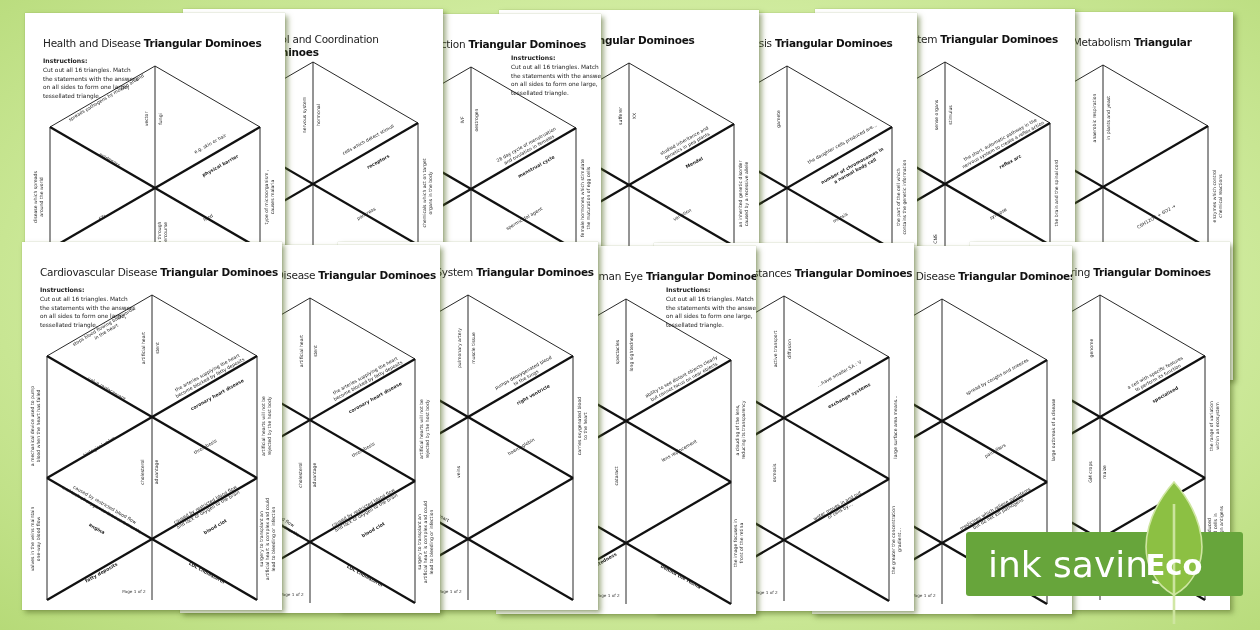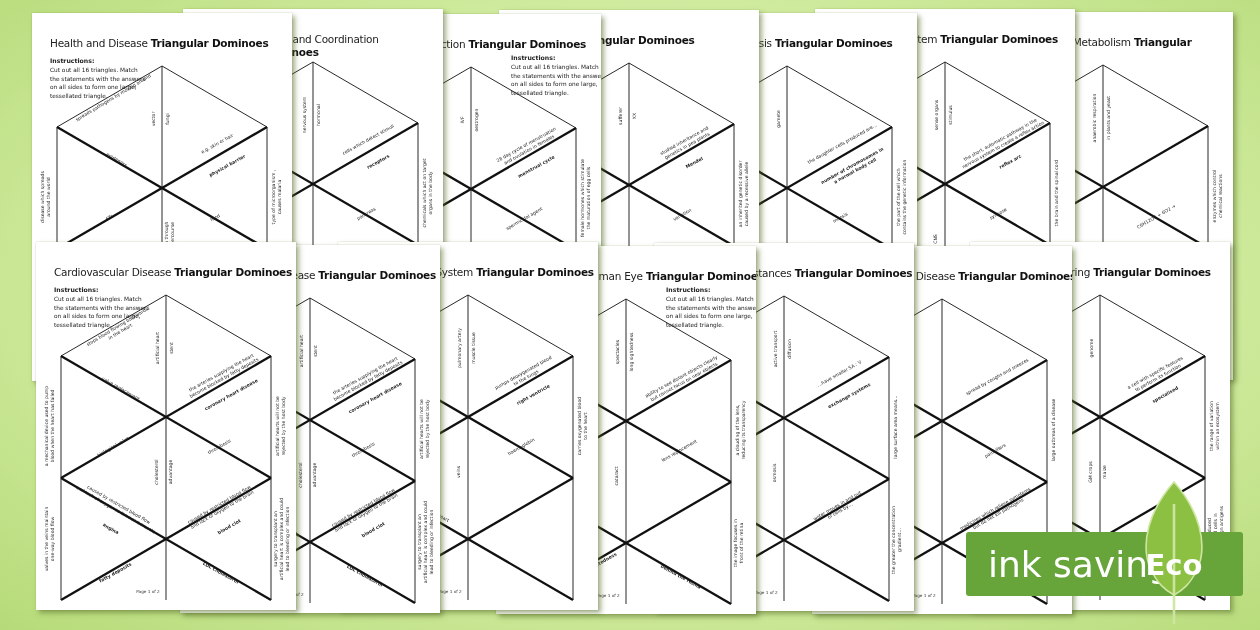--- a/index.html
+++ b/index.html
@@ -24,21 +24,21 @@
   .instr.iright{left:170px;top:40px;}
   .instr .ih{font-weight:bold;font-size:6.2px;margin:0 0 2px 0;}
   .instr .ib{font-size:5.8px;line-height:1.5;}
   svg.diagram{position:absolute;left:0;top:0;}
   #badge{position:absolute;left:962px;top:476px;z-index:100;}
 </style>
 </head>
 <body>
 
 <div id="canvas">
-    <div class="page" style="left: 32px; top: 13px; z-index: 20;">
+    <div class="page" style="left: 25px; top: 13px; z-index: 20;">
       <div class="ptitle">Health and Disease <b>Triangular Dominoes</b></div>
       <div class="instr ileft">
         <div class="ih">Instructions:</div>
         <div class="ib">Cut out all 16 triangles. Match the statements with the answers on all sides to form one large, tessellated triangle.</div>
       </div>
       <svg class="diagram" width="260" height="368" viewBox="0 0 260 368">
         <line x1="130" y1="53" x2="25" y2="114" stroke="#111" stroke-width="0.9"></line>
         <line x1="130" y1="53" x2="235" y2="114" stroke="#111" stroke-width="0.9"></line>
         <line x1="130" y1="53" x2="130" y2="358" stroke="#111" stroke-width="0.9"></line>
         <line x1="25" y1="114" x2="25" y2="358" stroke="#111" stroke-width="0.9"></line>
@@ -182,21 +182,21 @@
         <line x1="235" y1="114" x2="25" y2="236" stroke="#111" stroke-width="2.3"></line>
         <line x1="25" y1="236" x2="235" y2="358" stroke="#111" stroke-width="2.3"></line>
         <line x1="235" y1="236" x2="25" y2="358" stroke="#111" stroke-width="2.3"></line>
         <text transform="translate(123 106) rotate(-90)" font-size="4.6" fill="#1c1c1c" text-anchor="middle" font-weight="normal"><tspan x="0" dy="0">anaerobic respiration</tspan></text>
         <text transform="translate(137 106) rotate(-90)" font-size="4.6" fill="#1c1c1c" text-anchor="middle" font-weight="normal"><tspan x="0" dy="0">in plants and yeast</tspan></text>
         <text transform="translate(243 184) rotate(-90)" font-size="4.6" fill="#1c1c1c" text-anchor="middle" font-weight="normal"><tspan x="0" dy="0">enzymes which control</tspan><tspan x="0" dy="5.8">chemical reactions</tspan></text>
         <text transform="translate(184 206) rotate(-30)" font-size="4.6" fill="#1c1c1c" text-anchor="middle" font-weight="normal"><tspan x="0" dy="0">C6H12O6 + 6O2 →</tspan></text>
         <text x="112" y="351" font-size="4.2" fill="#333" text-anchor="middle">Page 1 of 2</text>
       </svg>
     </div>
-    <div class="page" style="left: 22px; top: 242px; z-index: 40; margin-left: 14px;">
+    <div class="page" style="left: 22px; top: 242px; z-index: 40;">
       <div class="ptitle">Cardiovascular Disease <b>Triangular Dominoes</b></div>
       <div class="instr ileft">
         <div class="ih">Instructions:</div>
         <div class="ib">Cut out all 16 triangles. Match the statements with the answers on all sides to form one large, tessellated triangle.</div>
       </div>
       <svg class="diagram" width="260" height="368" viewBox="0 0 260 368">
         <line x1="130" y1="53" x2="25" y2="114" stroke="#111" stroke-width="0.9"></line>
         <line x1="130" y1="53" x2="235" y2="114" stroke="#111" stroke-width="0.9"></line>
         <line x1="130" y1="53" x2="130" y2="358" stroke="#111" stroke-width="0.9"></line>
         <line x1="25" y1="114" x2="25" y2="358" stroke="#111" stroke-width="0.9"></line>

